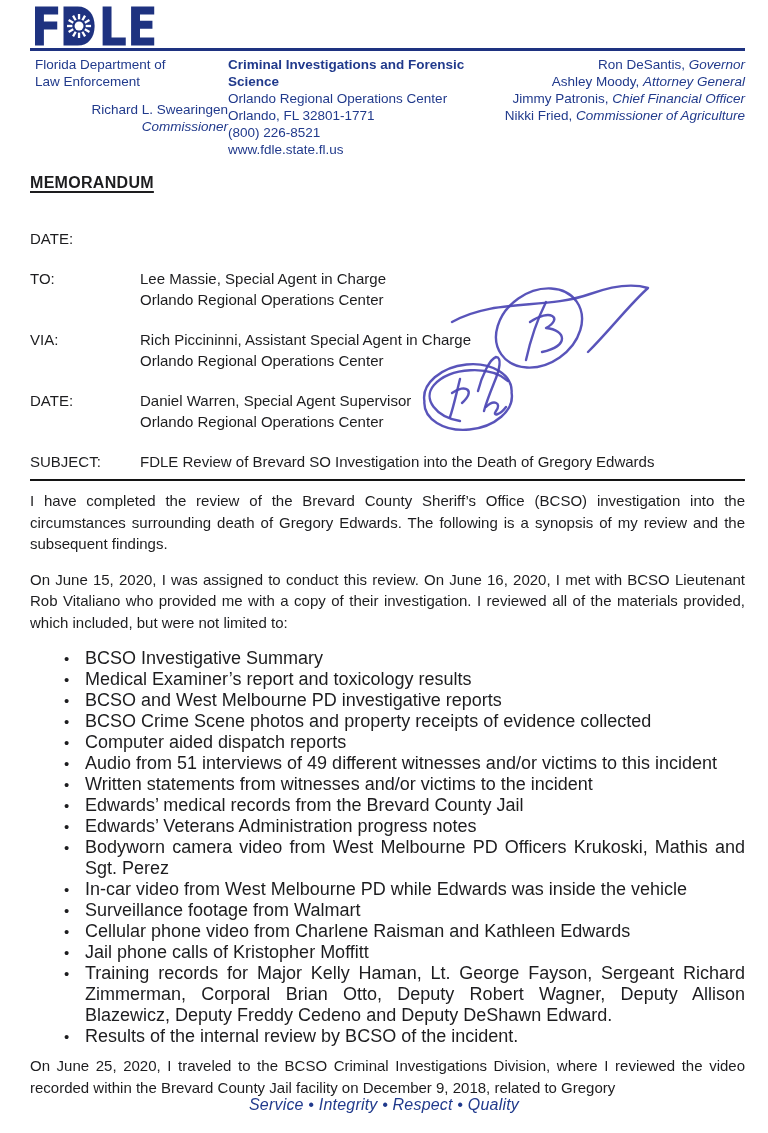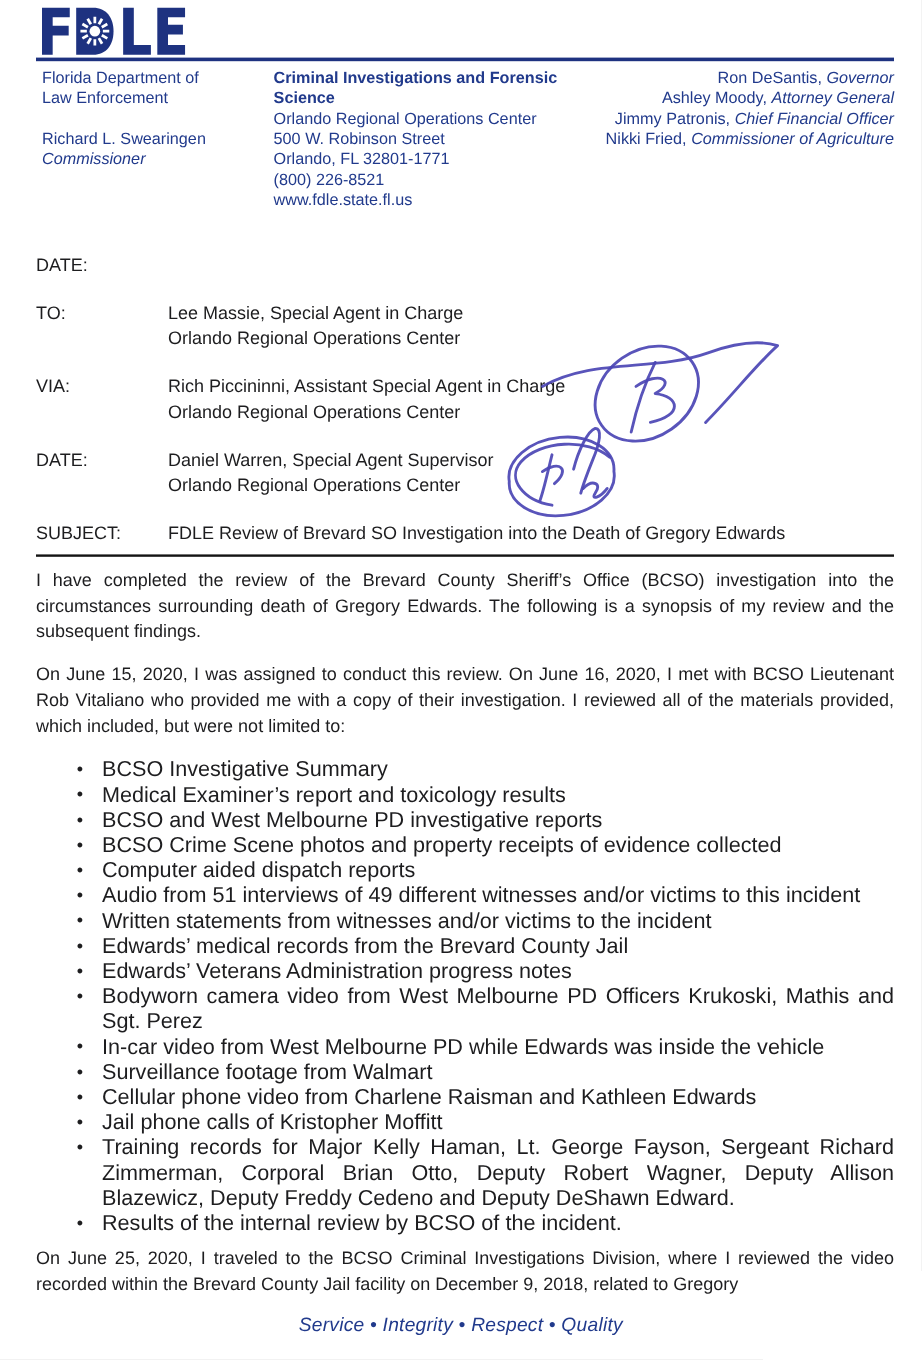--- a/index.html
+++ b/index.html
@@ -12,21 +12,21 @@
     overflow:hidden;
     box-sizing:border-box;
   }
   .content{padding:5px 23px 0 30px;}
 
   
   .logo-wrap{margin-left:5px;height:42px;}
   .rule{border-top:3px solid #1e3280;margin-top:1px;}
   .header-cols{display:flex;margin-top:5px;color:#213a8c;font-size:13.5px;line-height:17px;}
   .h-left{width:193px;padding-left:5px;}
-  .h-left .comm{margin-top:17px;}
+  .h-left .comm{margin-top:11px;text-align:right;}
   .h-center{width:272px;}
   .h-center .bold{font-weight:bold;}
   .h-right{flex:1;text-align:right;}
   .it{font-style:italic;}
 
   
   .heading{
     margin-top:16px;font-size:16px;font-weight:bold;
     text-decoration:underline;text-decoration-thickness:2px;text-underline-offset:3px;
     letter-spacing:.3px;
@@ -106,33 +106,33 @@
         <div>Florida Department of</div>
         <div>Law Enforcement</div>
         <div class="comm">
           <div>Richard L. Swearingen</div>
           <div class="it">Commissioner</div>
         </div>
       </div>
       <div class="h-center">
         <div class="bold">Criminal Investigations and Forensic Science</div>
         <div>Orlando Regional Operations Center</div>
-        <div>500 W. Robinson Street</div>
         <div>Orlando, FL 32801-1771</div>
         <div>(800) 226-8521</div>
         <div>www.fdle.state.fl.us</div>
       </div>
       <div class="h-right">
         <div><span>Ron DeSantis,</span> <span class="it">Governor</span></div>
         <div><span>Ashley Moody,</span> <span class="it">Attorney General</span></div>
         <div><span>Jimmy Patronis,</span> <span class="it">Chief Financial Officer</span></div>
         <div><span>Nikki Fried,</span> <span class="it">Commissioner of Agriculture</span></div>
       </div>
     </div>
 
+    <div class="heading">MEMORANDUM</div>
 
     <div class="fields">
       <div class="field-row">
         <div class="field-label">DATE:</div>
       </div>
       <div class="field-row">
         <div class="field-label">TO:</div>
         <div class="field-value">
           <div>Lee Massie, Special Agent in Charge</div>
           <div>Orlando Regional Operations Center</div>

